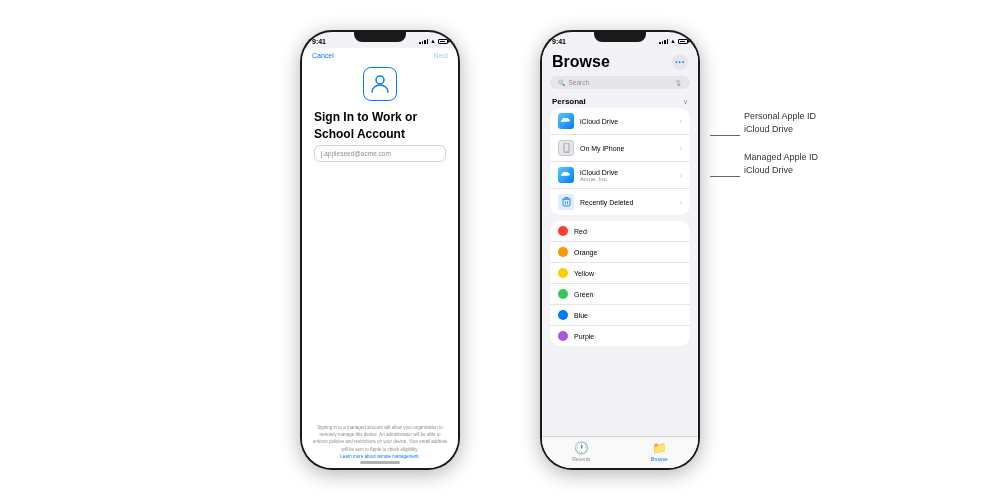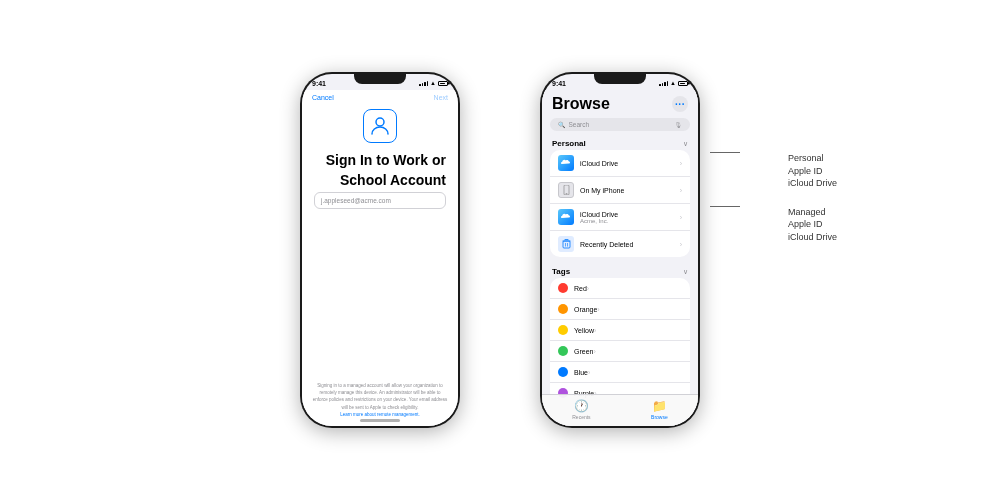--- a/index.html
+++ b/index.html
@@ -12,21 +12,21 @@
       justify-content: center;
       gap: 80px;
       font-family: -apple-system, BlinkMacSystemFont, 'Helvetica Neue', sans-serif;
       overflow: hidden;
     }
 
     
     .phone {
       position: relative;
       width: 160px;
-      height: 356px;
+      height: 440px;
       background: #1a1a1a;
       border-radius: 32px;
       padding: 2px;
       box-shadow: 0 4px 20px rgba(0,0,0,0.3);
     }
     .phone-inner {
       width: 100%;
       height: 100%;
       background: #f2f2f7;
       border-radius: 30px;
@@ -113,23 +113,23 @@
       width: 34px;
       height: 34px;
       border: 1.5px solid #007aff;
       border-radius: 8px;
       display: flex;
       align-items: center;
       justify-content: center;
       margin-bottom: 8px;
     }
     .sign-in-title {
-      font-size: 14px;
+      font-size: 12px;
       font-weight: 700;
-      text-align: right;
+      text-align: left;
       color: #000;
       line-height: 1.4;
       margin-bottom: 2px;
     }
     .email-input {
       width: 100%;
       border: 1px solid #d1d1d6;
       border-radius: 6px;
       padding: 4px 6px;
       font-size: 6.5px;
@@ -283,23 +283,22 @@
 
     
     .callout-area {
       position: absolute;
       right: -140px;
       top: 80px;
       width: 130px;
     }
     .callout {
       display: flex;
-      align-items: flex-start;
+      align-items: flex-end;
       margin-bottom: 16px;
-      gap: 44px;
     }
     .callout-line {
       width: 30px;
       height: 0.5px;
       background: #666;
       flex-shrink: 0;
     }
     .callout-text {
       font-size: 9px;
       color: #333;
@@ -452,24 +451,20 @@
                   <line x1="5.5" y1="4" x2="5.5" y2="7.5" stroke="#007aff" stroke-width="0.6"></line>
                 </svg>
               </div>
               <div class="item-text-group">
                 <div class="item-main">Recently Deleted</div>
               </div>
               <span class="item-chevron">›</span>
             </div>
           </div>
 
-          <div class="section-header">
-            <span class="section-label">Tags</span>
-            <span class="chevron-down">∨</span>
-          </div>
 
           <div class="list-card">
             <div class="list-item">
               <div class="tag-dot" style="background:#ff3b30;"></div>
               <div class="item-main">Red</div>
               <span class="item-chevron">›</span>
             </div>
             <div class="list-item">
               <div class="tag-dot" style="background:#ff9500;"></div>
               <div class="item-main">Orange</div>

